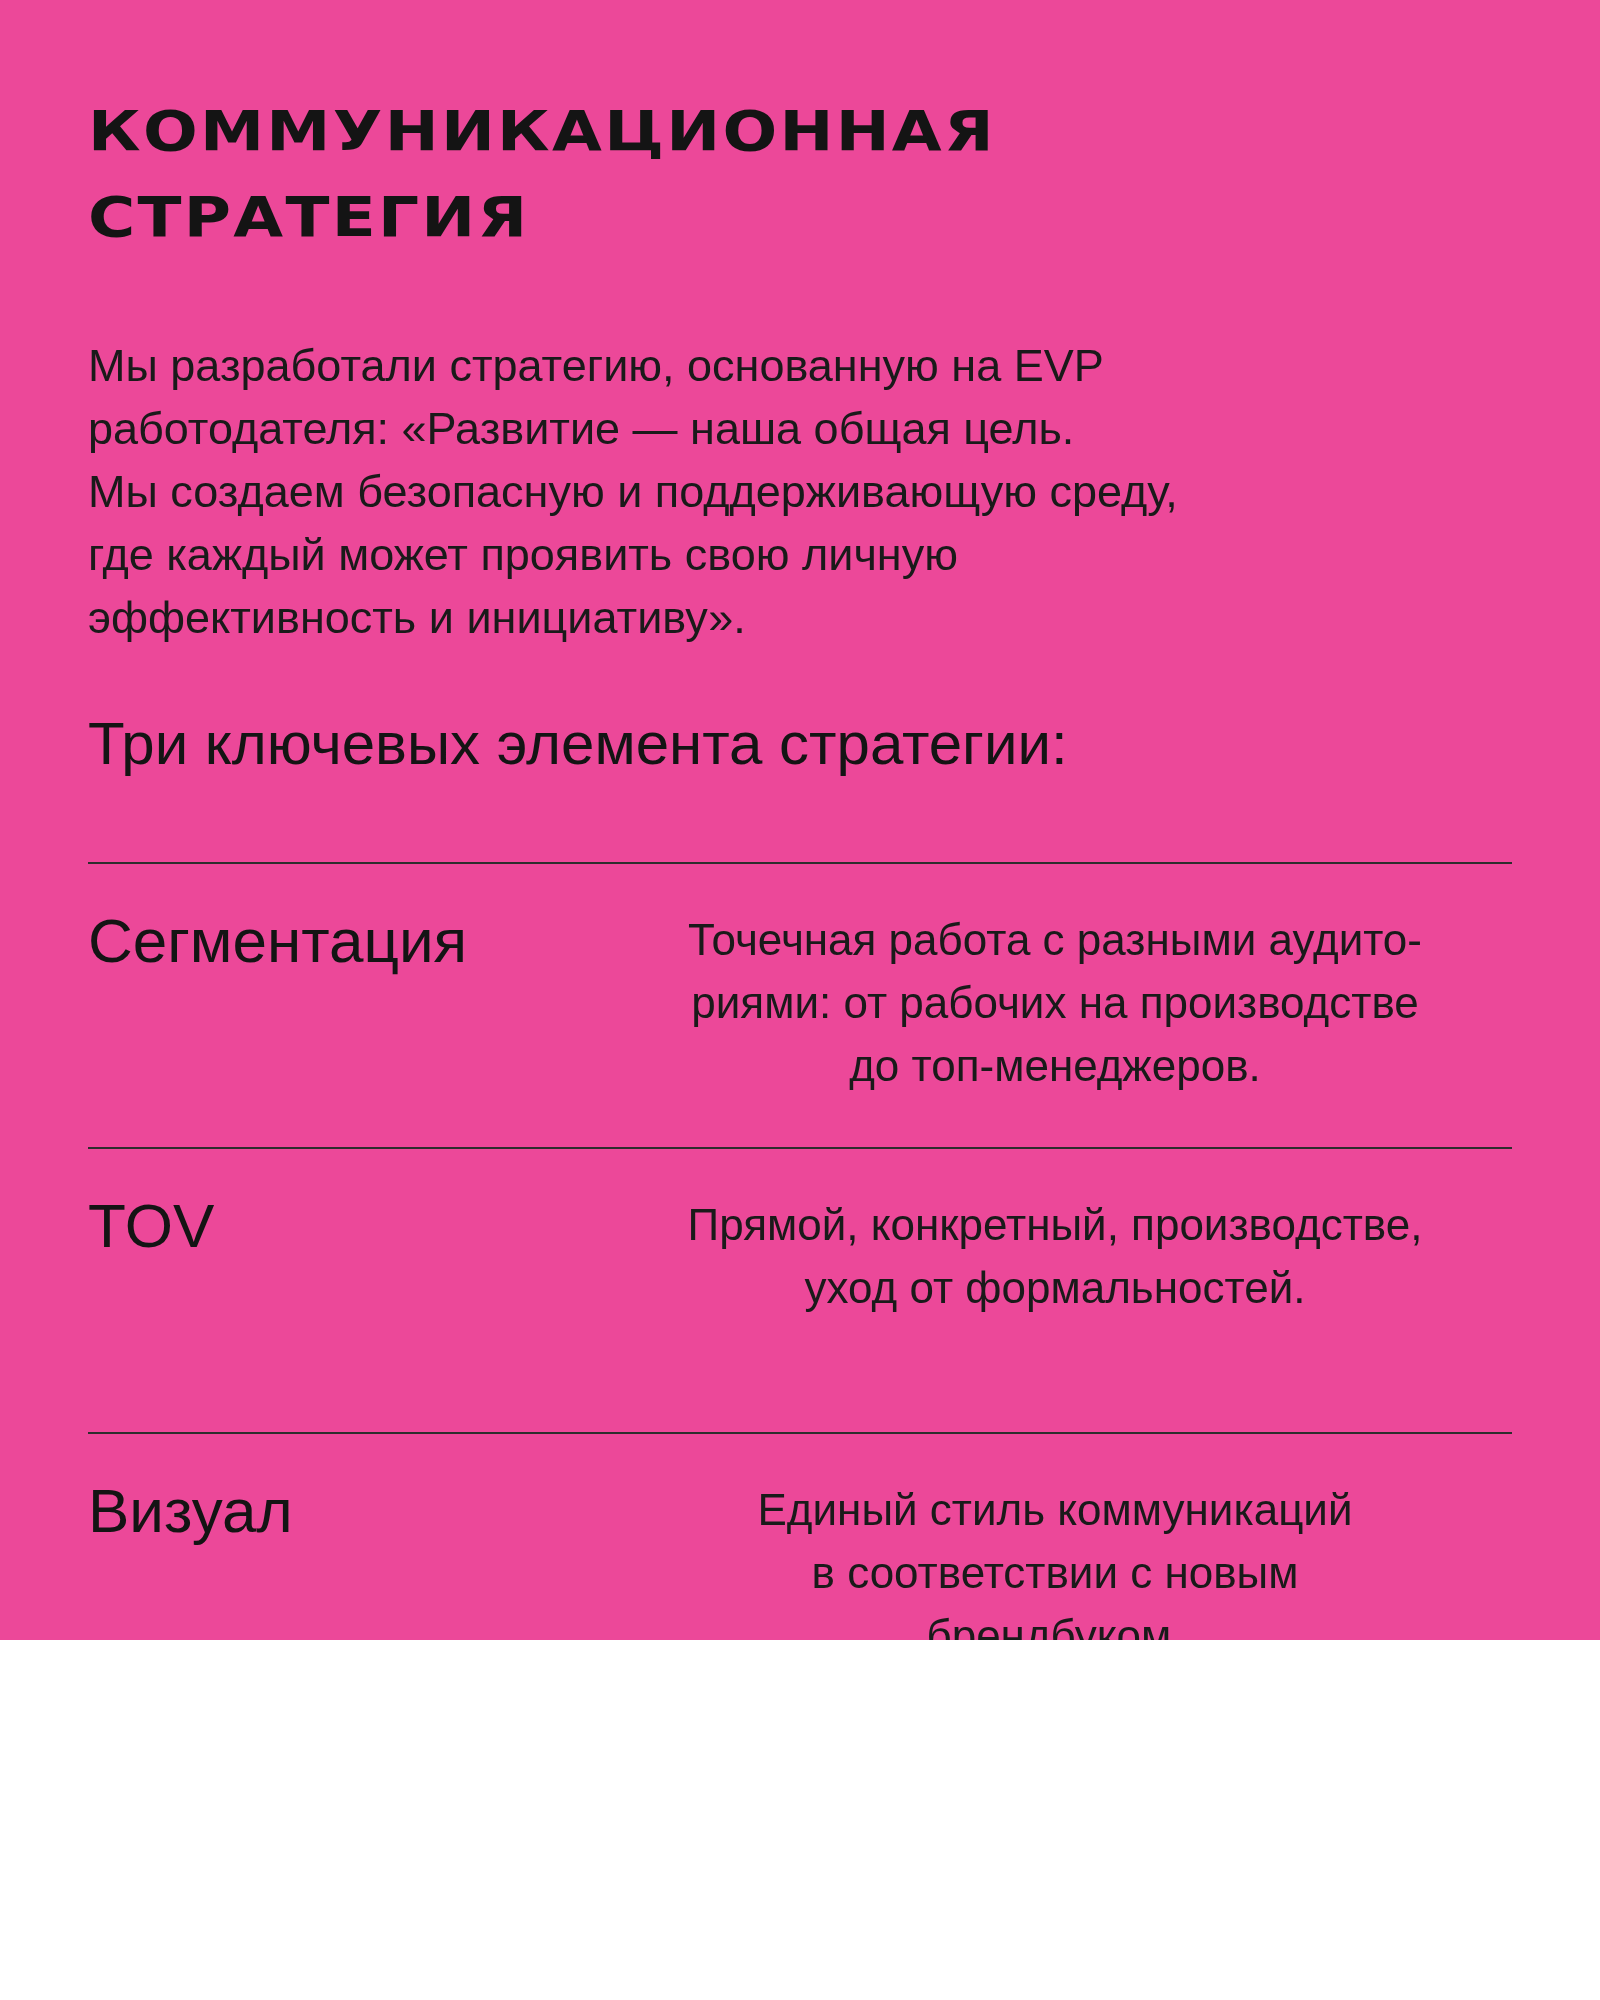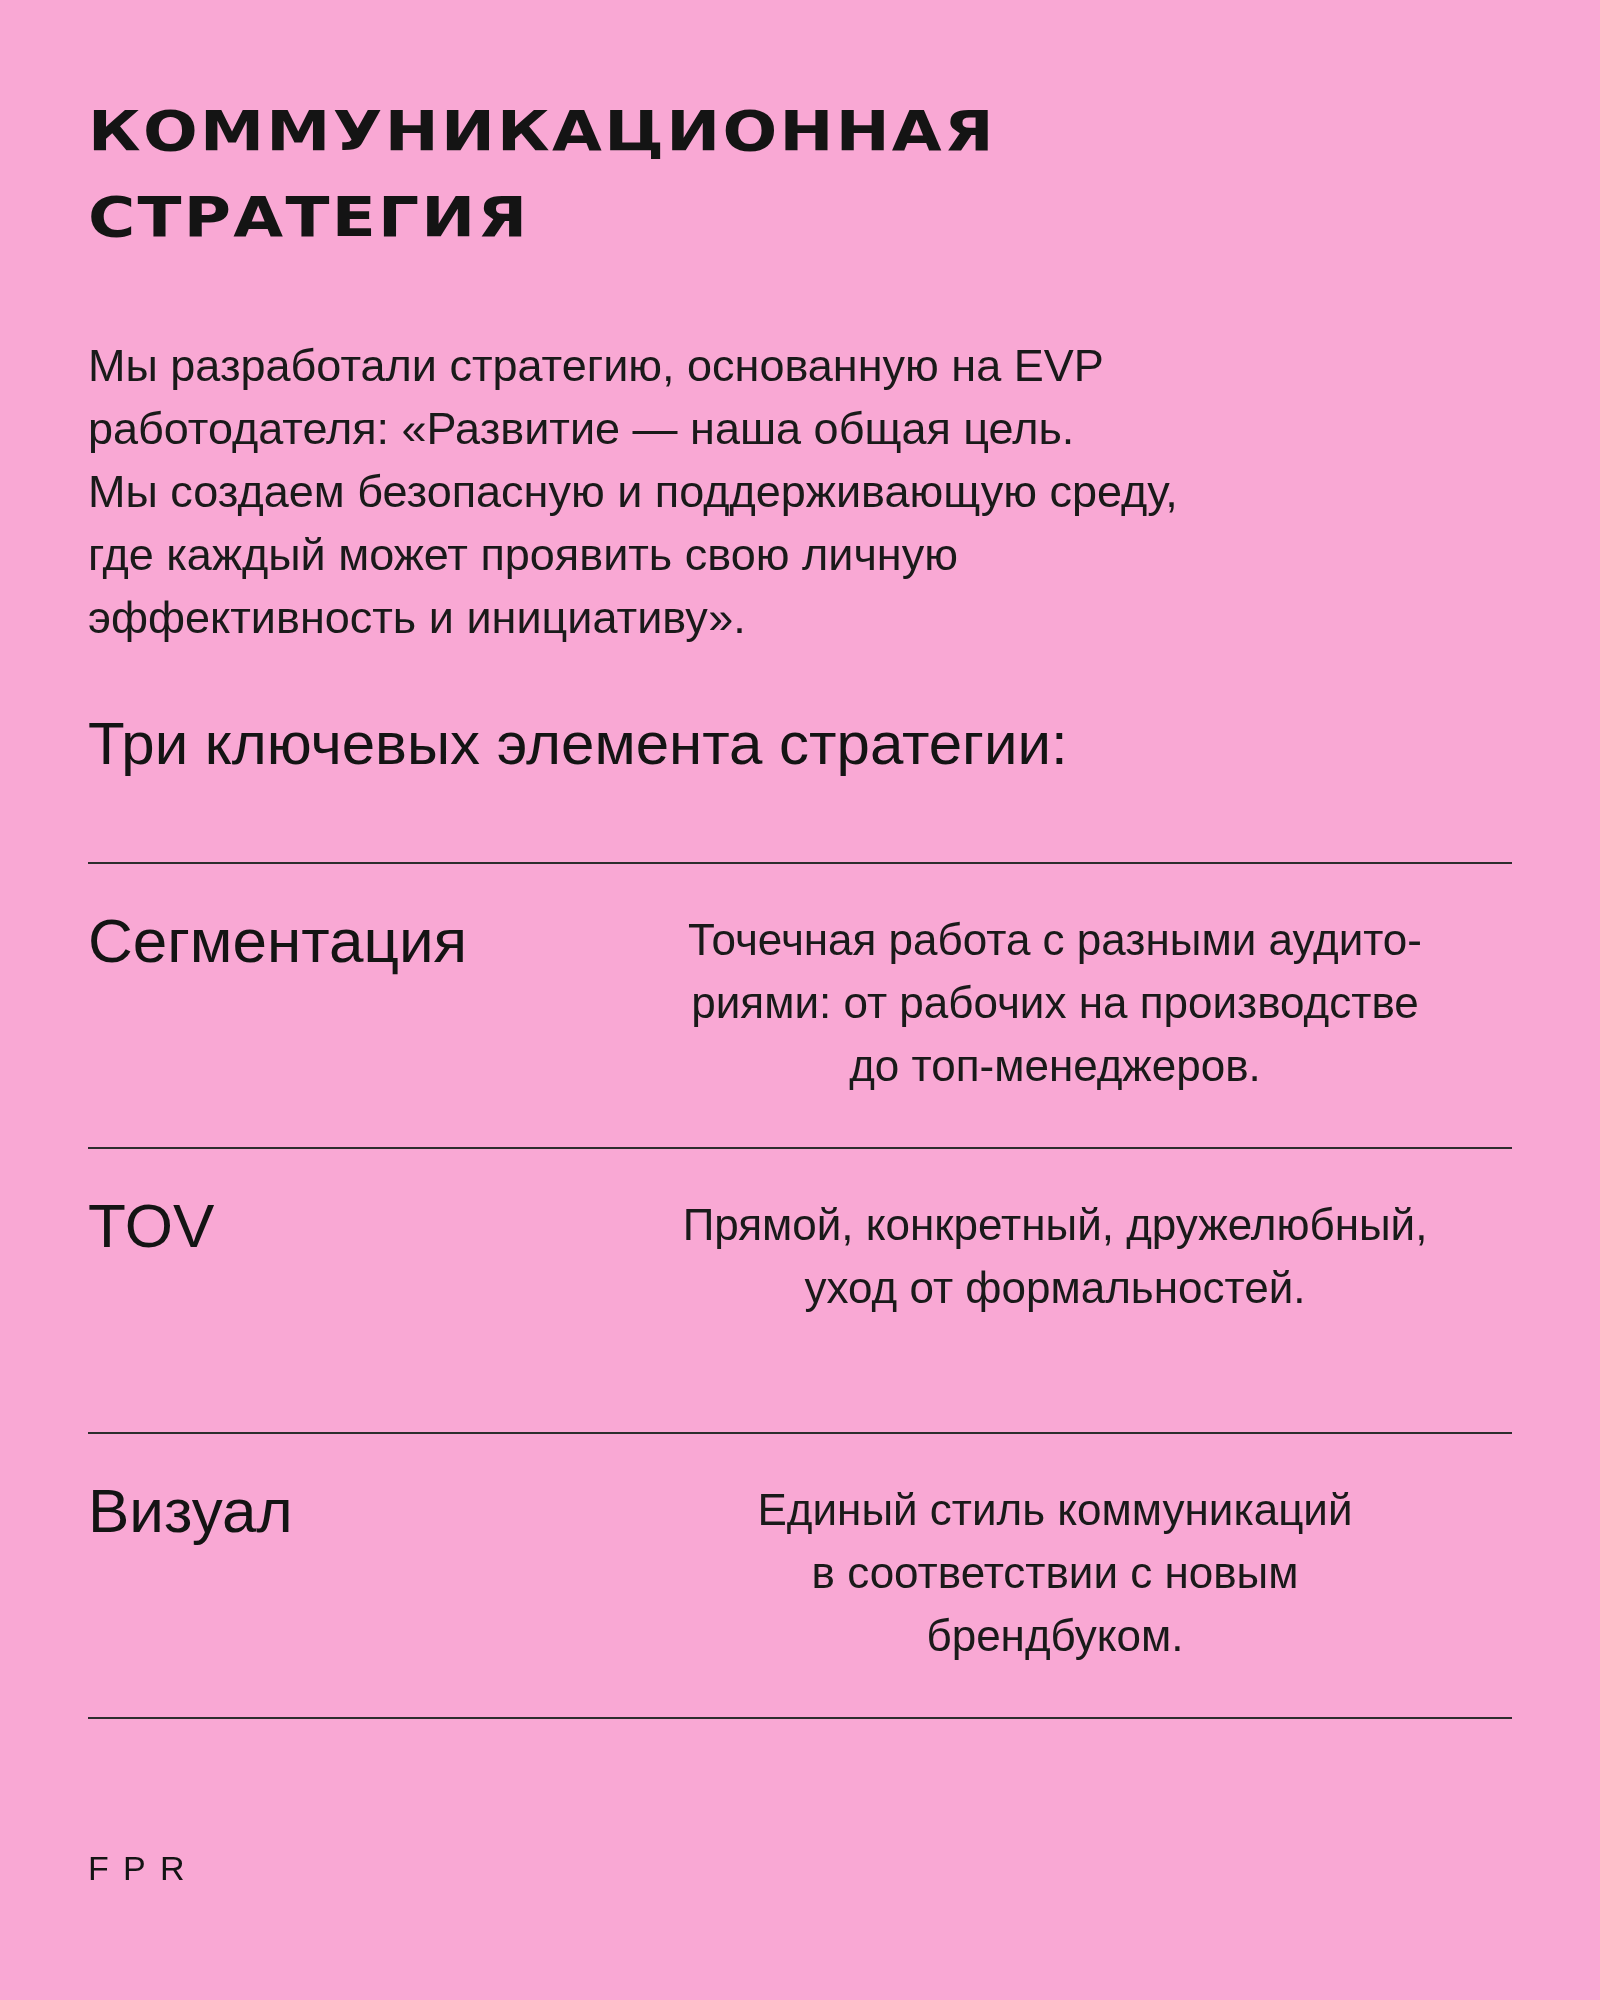--- a/index.html
+++ b/index.html
@@ -4,22 +4,22 @@
 <style>
   html, body { margin: 0; padding: 0; }
   body {
     font-family: "Liberation Sans", sans-serif;
     color: #161616;
     -webkit-font-smoothing: antialiased;
   }
   .page {
     position: relative;
     width: 1600px;
-    height: 2000px;
-    background: #f9a8d4;
+    height: 1640px;
+    background: #ec4899;
     overflow: hidden;
     box-sizing: border-box;
   }
   .content {
     padding: 0 88px;
   }
   
   .slide-title {
     margin: 0;
     padding-top: 88px;
@@ -118,21 +118,21 @@
 
       <div class="strategy-row">
         <div class="term-cell">Сегментация</div>
         <div class="description-cell">Точечная работа с разными аудито-
 риями: от рабочих на производстве
 до топ-менеджеров.</div>
       </div>
 
       <div class="strategy-row">
         <div class="term-cell">TOV</div>
-        <div class="description-cell">Прямой, конкретный, дружелюбный,
+        <div class="description-cell">Прямой, конкретный, производстве,
 уход от формальностей.</div>
       </div>
 
       <div class="strategy-row">
         <div class="term-cell">Визуал</div>
         <div class="description-cell">Единый стиль коммуникаций
 в соответствии с новым
 брендбуком.</div>
       </div>
 

